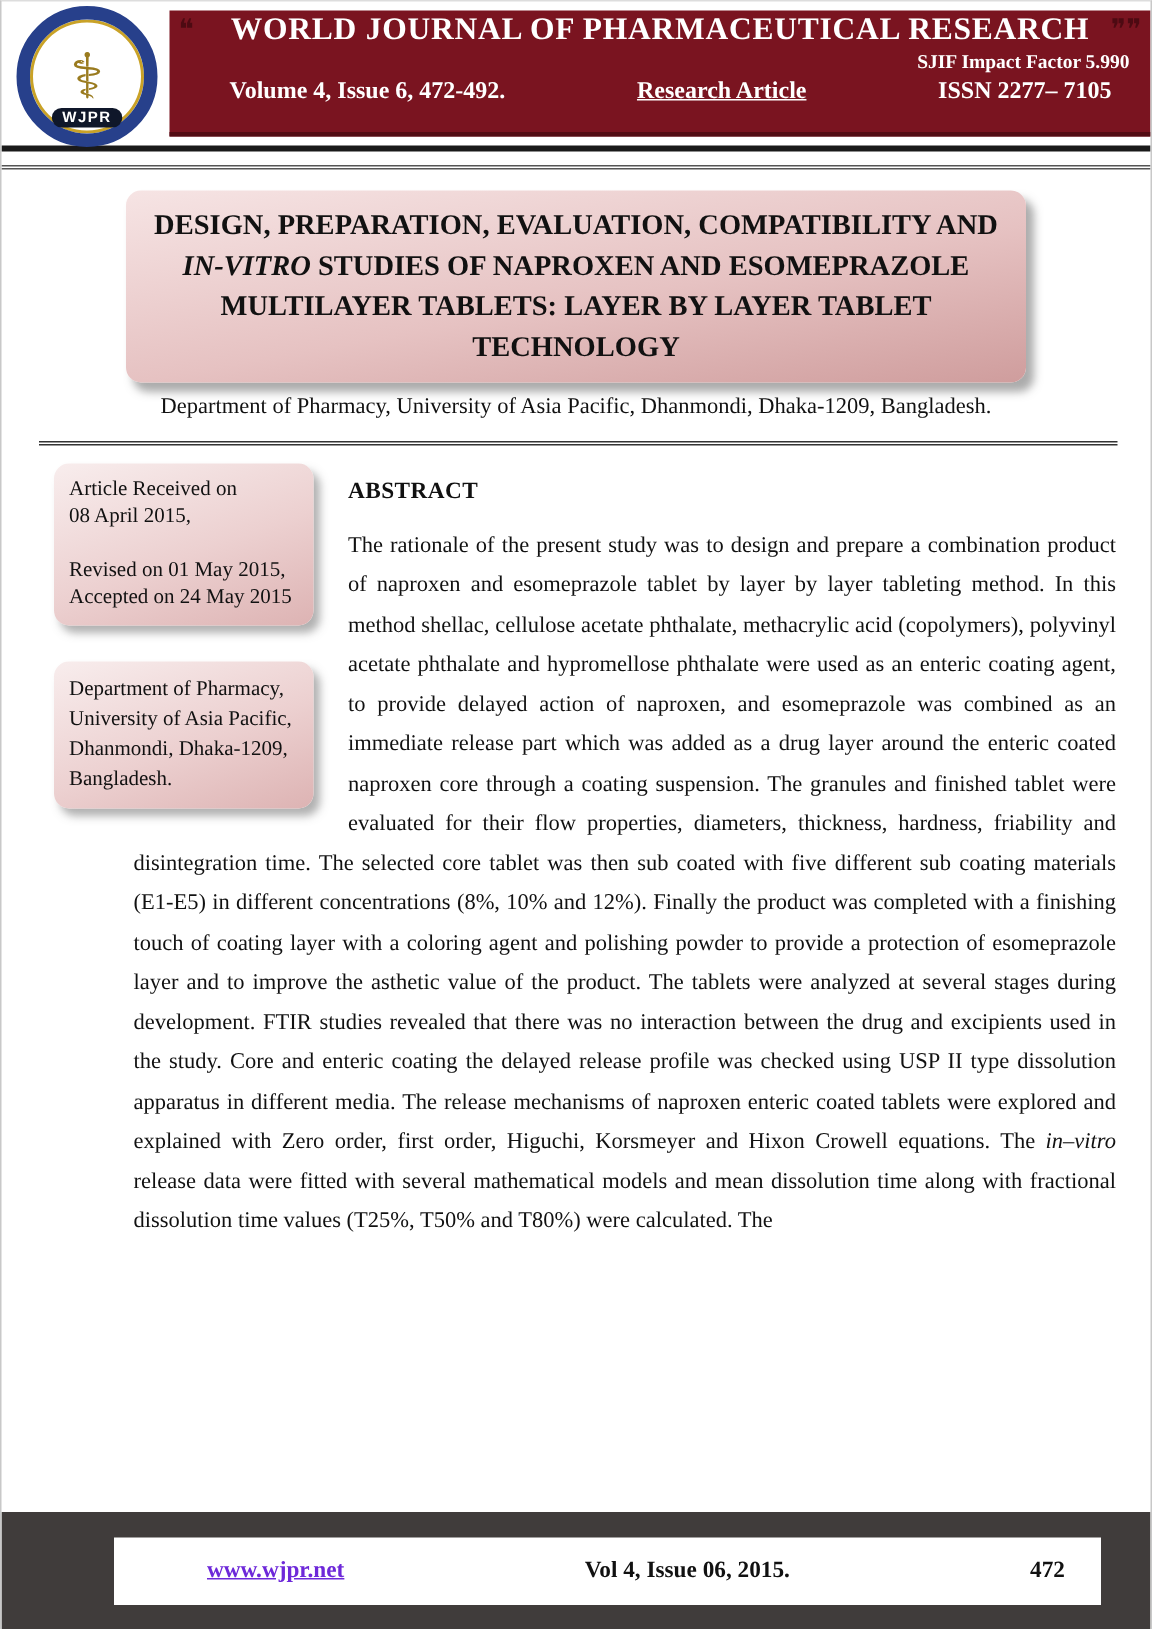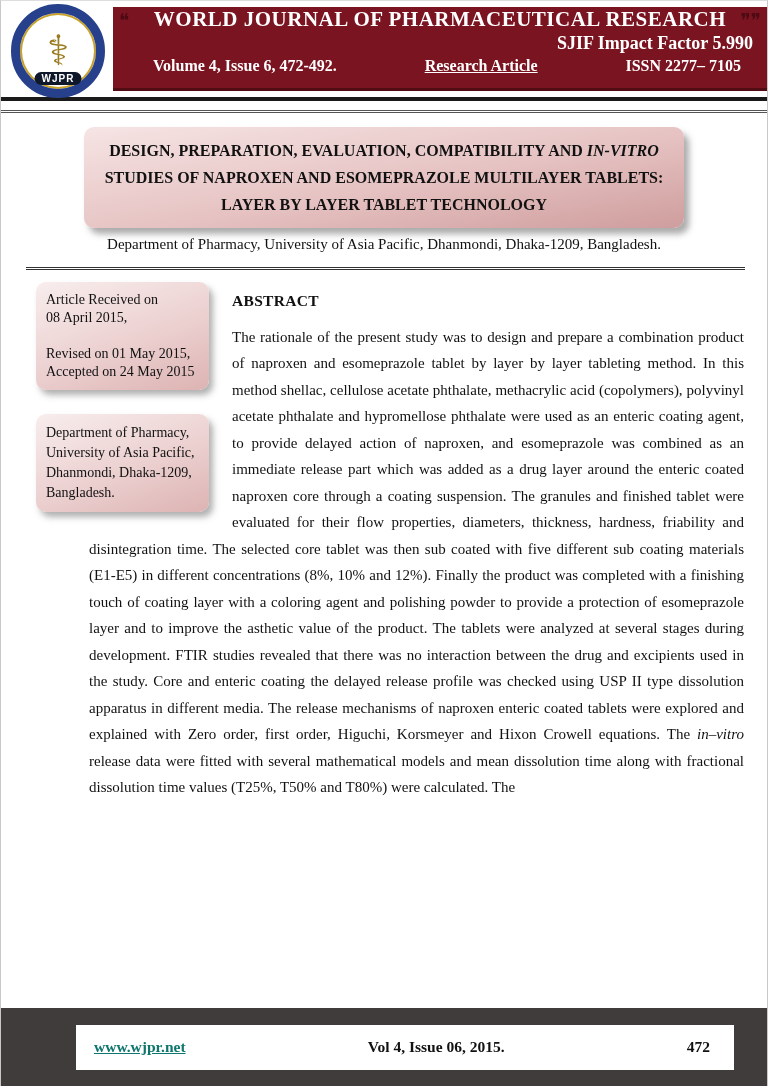--- a/index.html
+++ b/index.html
@@ -10,21 +10,21 @@
     display:flex; flex-direction:column; position:relative; overflow:hidden;
   }
 
   
   .header { position:relative; }
   .maroon-band {
     margin:6px 0 0 112px; height:84px; background:#7a1420;
     border-bottom:3px solid #520c14; position:relative; color:#fff;
   }
   .jtitle { text-align:center; font-weight:bold; font-size:21px; letter-spacing:.5px; padding-top:0; }
-  .sjif { text-align:right; font-weight:bold; font-size:18px; padding-right:14px; margin-top:1px;padding-left:38px; }
+  .sjif { text-align:right; font-weight:bold; font-size:13px; padding-right:14px; margin-top:1px;padding-left:38px; }
   .meta-row { display:flex; justify-content:space-between; font-weight:bold; font-size:16px; padding:3px 26px 0 40px; }
   .ra { text-decoration:underline; cursor:pointer;text-align:center; }
   .orn { position:absolute; top:2px; color:#4d0a12; font-size:19px; font-family:"DejaVu Sans", sans-serif; }
   .orn-l { left:6px; }
   .orn-r { right:6px; }
   .logo {
     position:absolute; top:3px; left:10px; width:94px; height:94px; border-radius:50%;
     background:#fff; border:9px solid #27408b; box-shadow:inset 0 0 0 2px #c9a227;
     display:flex; align-items:center; justify-content:center;
   }
@@ -33,21 +33,21 @@
     position:absolute; bottom:4px; left:50%; transform:translateX(-50%);
     background:#0f172a; color:#fff; font:bold 10px "Liberation Sans", sans-serif;
     padding:1px 7px; border-radius:7px; letter-spacing:1px;
   }
   .black-bar { height:4px; background:#1a1a1a; margin-top:6px; }
   .dbl { height:3px; border-top:1px solid #555; border-bottom:1px solid #555; margin-top:9px; }
 
   
   .title-box {
     width:600px; margin:14px auto 0; padding:10px 14px; text-align:center;
-    font-weight:bold; font-size:16px; line-height:27px;
+    font-weight:bold; font-size:19px; line-height:27px;
     background:linear-gradient(170deg, #f6e4e4 0%, #e6c2c2 55%, #cf9d9d 100%);
     border-radius:10px; box-shadow:5px 6px 6px rgba(90,90,90,.5);
   }
   .authors { width:680px; margin:16px auto 0; text-align:center; font-weight:bold; font-size:15.5px; line-height:28px; }
   .authors sup { font-size:10px; }
   .affiliation { margin-top:8px; text-align:center; font-size:15px; }
   .rule2 { height:3px; border-top:1px solid #333; border-bottom:1px solid #333; margin:14px 22px 0 25px; }
 
   
   .abstract { margin:4px 23px 0 88px; font-size:15px; line-height:26.5px; text-align:justify; }
@@ -62,21 +62,21 @@
   .box2 .head { font-weight:bold; }
   .abs-heading { font-size:15.5px; font-weight:bold; letter-spacing:.3px; margin:14px 0 9px; font-family:"Liberation Serif", serif; }
 
   
   .footer-band { margin-top:auto; height:78px; background:#403c3b; display:flex; align-items:center; }
   .footer-box {
     background:#fff; margin-left:75px; width:658px; height:45px;
     display:flex; align-items:center; justify-content:space-between;
     padding:0 24px 0 18px; font-weight:bold; font-size:15.5px;
   }
-  .site { color:#0f766e; text-decoration:underline; cursor:pointer; }
+  .site { color:#6d28d9; text-decoration:underline; cursor:pointer;margin-left:44px; }
   .clear { clear:both; }
 </style>
 </head>
 <body>
 
 <div class="page">
 
   <div class="header">
     <div class="maroon-band">
       <span class="orn orn-l">❝</span>

